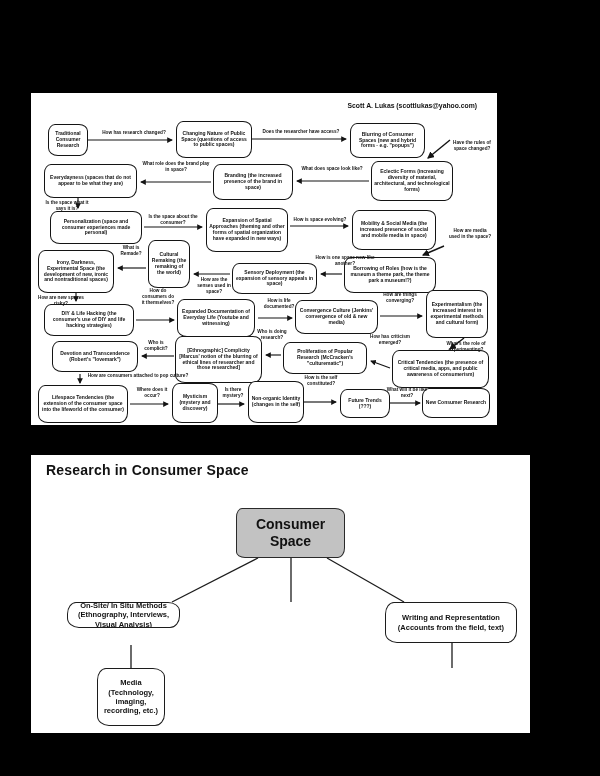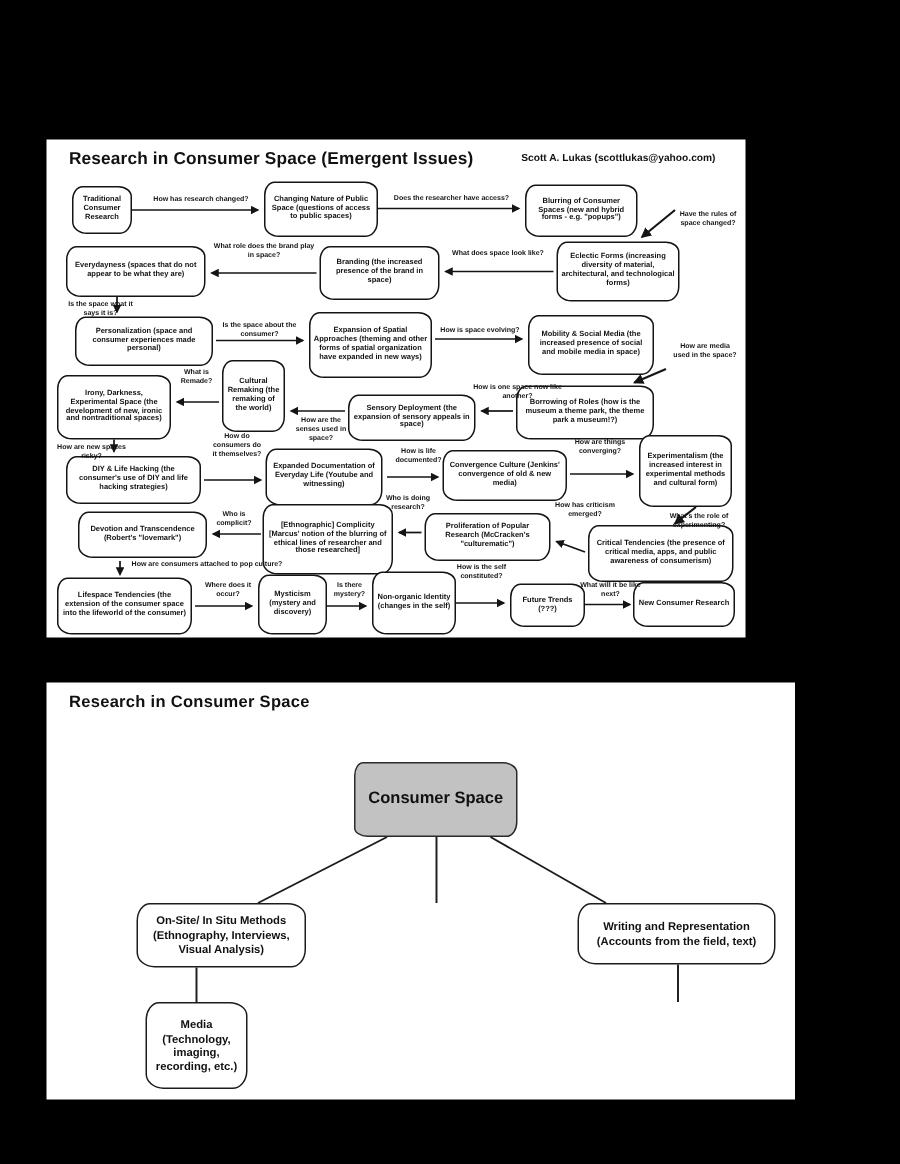--- a/index.html
+++ b/index.html
@@ -3,21 +3,21 @@
 <meta charset="utf-8">
 <style>
   html,body { margin:0; padding:0; background:#000; }
   #canvas {
     position:relative; width:600px; height:776px; background:#000000;
     font-family:"Liberation Sans", sans-serif; color:#111; overflow:hidden;
   }
   .panel { position:absolute; background:#ffffff; }
   .ptitle1 { position:absolute; font-weight:bold; font-size:11.5px; letter-spacing:0.1px; }
   .pauthor { position:absolute; font-weight:bold; font-size:6.8px; text-align:right; }
-  .ptitle2 { position:absolute; font-weight:600; font-size:11px; letter-spacing:0.2px; }
+  .ptitle2 { position:absolute; font-weight:600; font-size:14px; letter-spacing:0.2px; }
 
   .node {
     position:absolute; background:#fff; border:1.1px solid #141414;
     border-radius:7px 9px 8px 10px / 9px 7px 10px 8px;
     display:flex; align-items:center; justify-content:center;
     text-align:center; box-sizing:border-box; padding:1px 2px;
     font-size:5px; line-height:1.18; overflow:hidden;
   }
   .node .nt { font-weight:bold; }
   .node .nd { font-weight:600; }
@@ -28,21 +28,21 @@
   }
 
   .node2 {
     position:absolute; background:#fff; border:1.4px solid #1c1c1c;
     border-radius:9px 12px 10px 12px / 12px 9px 12px 10px;
     display:flex; align-items:center; justify-content:center;
     text-align:center; box-sizing:border-box; padding:2px 3px;
     font-size:7.5px; font-weight:bold; line-height:1.25; overflow:hidden;
   }
   .rootnode {
-    background:#c2c2c2; border:1.8px solid #2a2a2a; font-size:11px;
+    background:#c2c2c2; border:1.8px solid #2a2a2a; font-size:14px;
     border-radius:6px 10px 7px 9px / 9px 7px 10px 6px;
   }
   svg.overlay { position:absolute; left:0; top:0; pointer-events:none; }
 </style>
 </head>
 <body>
 
 <div id="canvas">
 
   <div class="panel" style="left:31px;top:93px;width:466px;height:332px;"></div>
@@ -91,21 +91,20 @@
     <g stroke="#1c1c1c" stroke-width="1.3" fill="none">
 
       <line x1="258" y1="558" x2="172" y2="602"></line>
       <line x1="291" y1="558" x2="291" y2="602"></line>
       <line x1="327" y1="558" x2="404" y2="602"></line>
       <line x1="131" y1="645" x2="131" y2="668"></line>
       <line x1="452" y1="643" x2="452" y2="668"></line>
     </g>
   </svg>
 
-  <div class="ptitle1" style="left:46px;top:100px;">Research in Consumer Space (Emergent Issues)</div>
   <div class="pauthor" style="left:317px;top:102px;width:160px;">Scott A. Lukas (scottlukas@yahoo.com)</div>
 
   <div class="node" style="left:48px;top:124px;width:40px;height:32px;">
     <div><span class="nt">Traditional Consumer Research</span> <span class="nd"></span></div>
   </div>
   <div class="node" style="left:176px;top:121px;width:76px;height:37px;">
     <div><span class="nt">Changing Nature of Public Space</span> <span class="nd">(questions of access to public spaces)</span></div>
   </div>
   <div class="node" style="left:350px;top:123px;width:75px;height:35px;">
     <div><span class="nt">Blurring of Consumer Spaces</span> <span class="nd">(new and hybrid forms - e.g. "popups")</span></div>
@@ -211,21 +210,21 @@
   <div class="elabel" style="left:217px;top:387px;width:32px;">Is there mystery?</div>
   <div class="elabel" style="left:300px;top:375px;width:42px;">How is the self constituted?</div>
   <div class="elabel" style="left:384px;top:387px;width:46px;">What will it be like next?</div>
 
   <div class="ptitle2" style="left:46px;top:462px;">Research in Consumer Space</div>
 
   <div class="node2 rootnode" style="left:236px;top:508px;width:109px;height:50px;">
     <div>Consumer Space</div>
   </div>
 
-  <div class="node2" style="left:91px;top:602px;width:113px;height:43px;">
+  <div class="node2" style="left:67px;top:602px;width:113px;height:26px;">
     <div>On-Site/ In Situ Methods (Ethnography, Interviews, Visual Analysis)</div>
   </div>
   <div class="node2" style="left:97px;top:668px;width:68px;height:58px;">
     <div>Media (Technology, imaging, recording, etc.)</div>
   </div>
   <div class="node2" style="left:385px;top:602px;width:132px;height:41px;">
     <div>Writing and Representation (Accounts from the field, text)</div>
   </div>
 
 </div>

